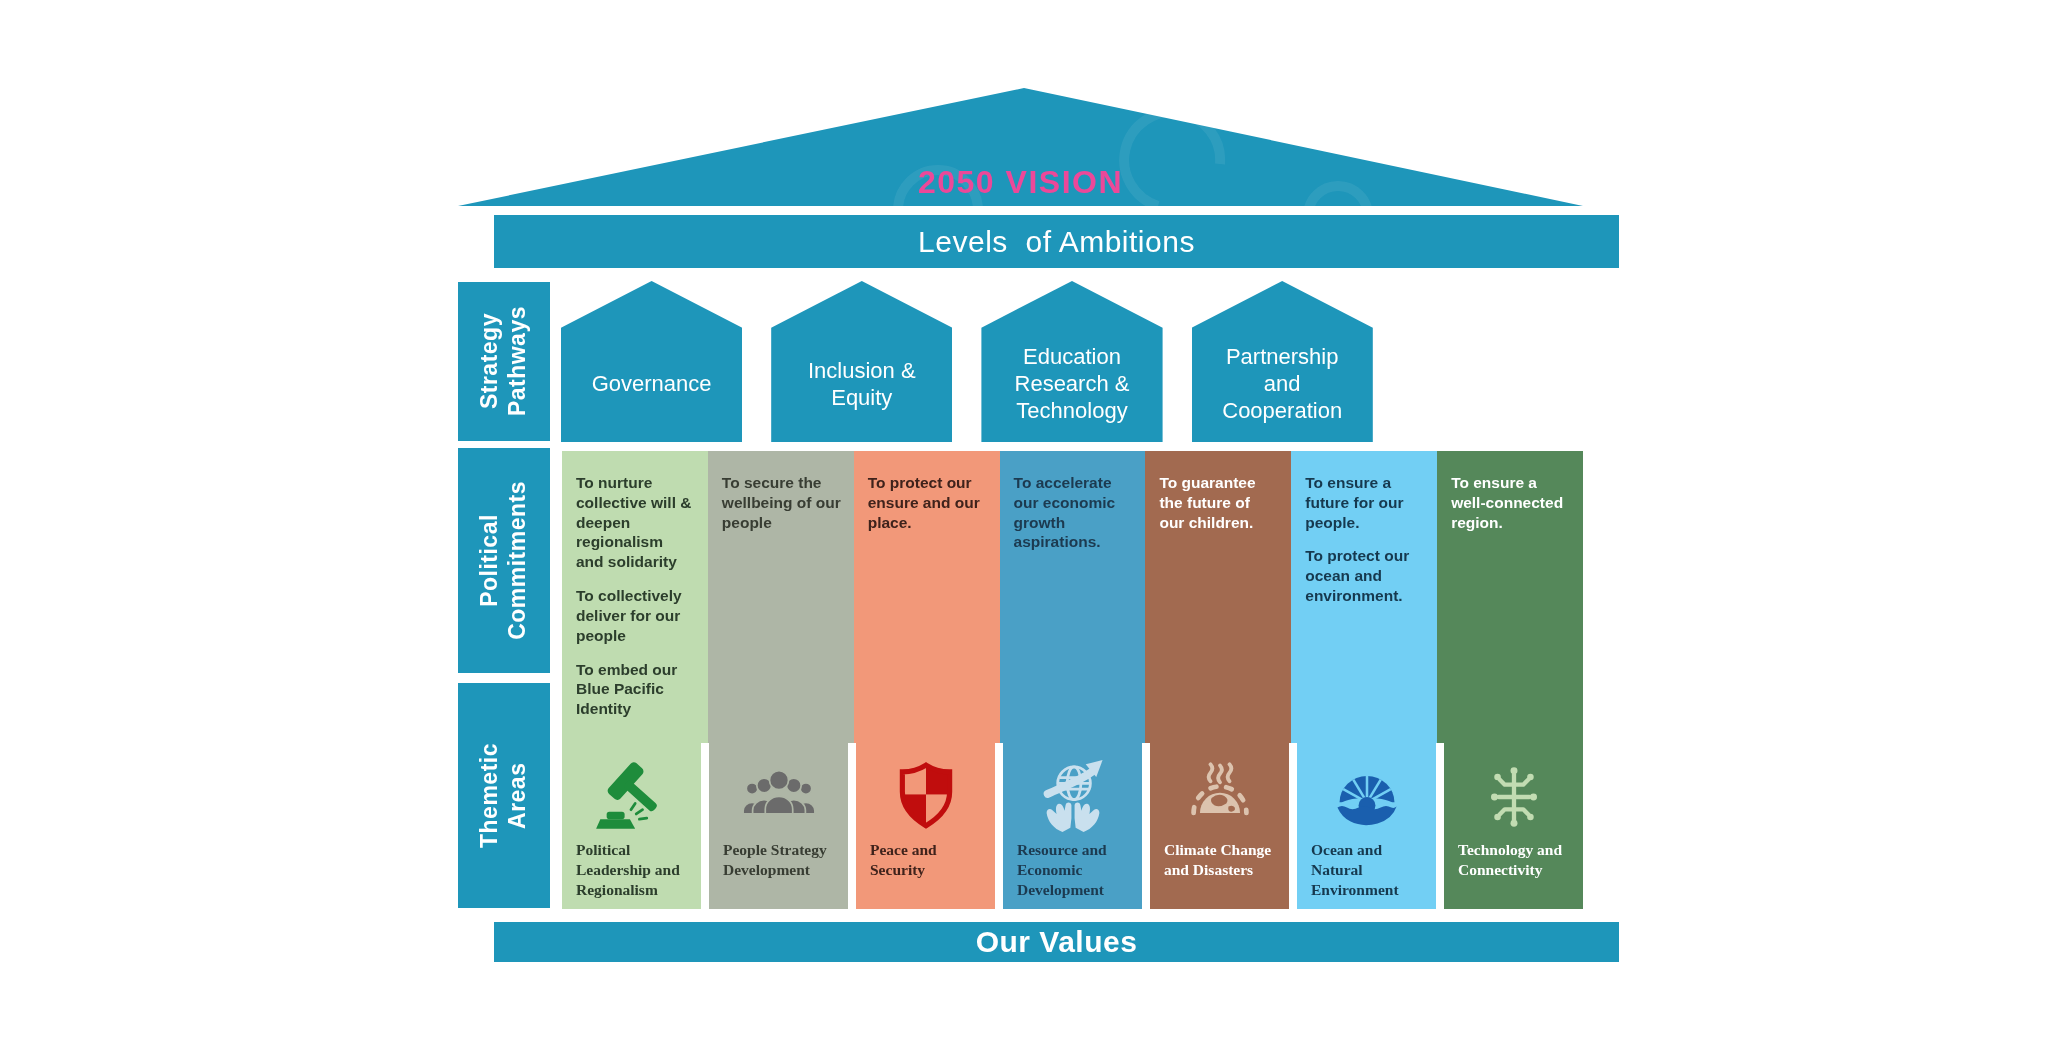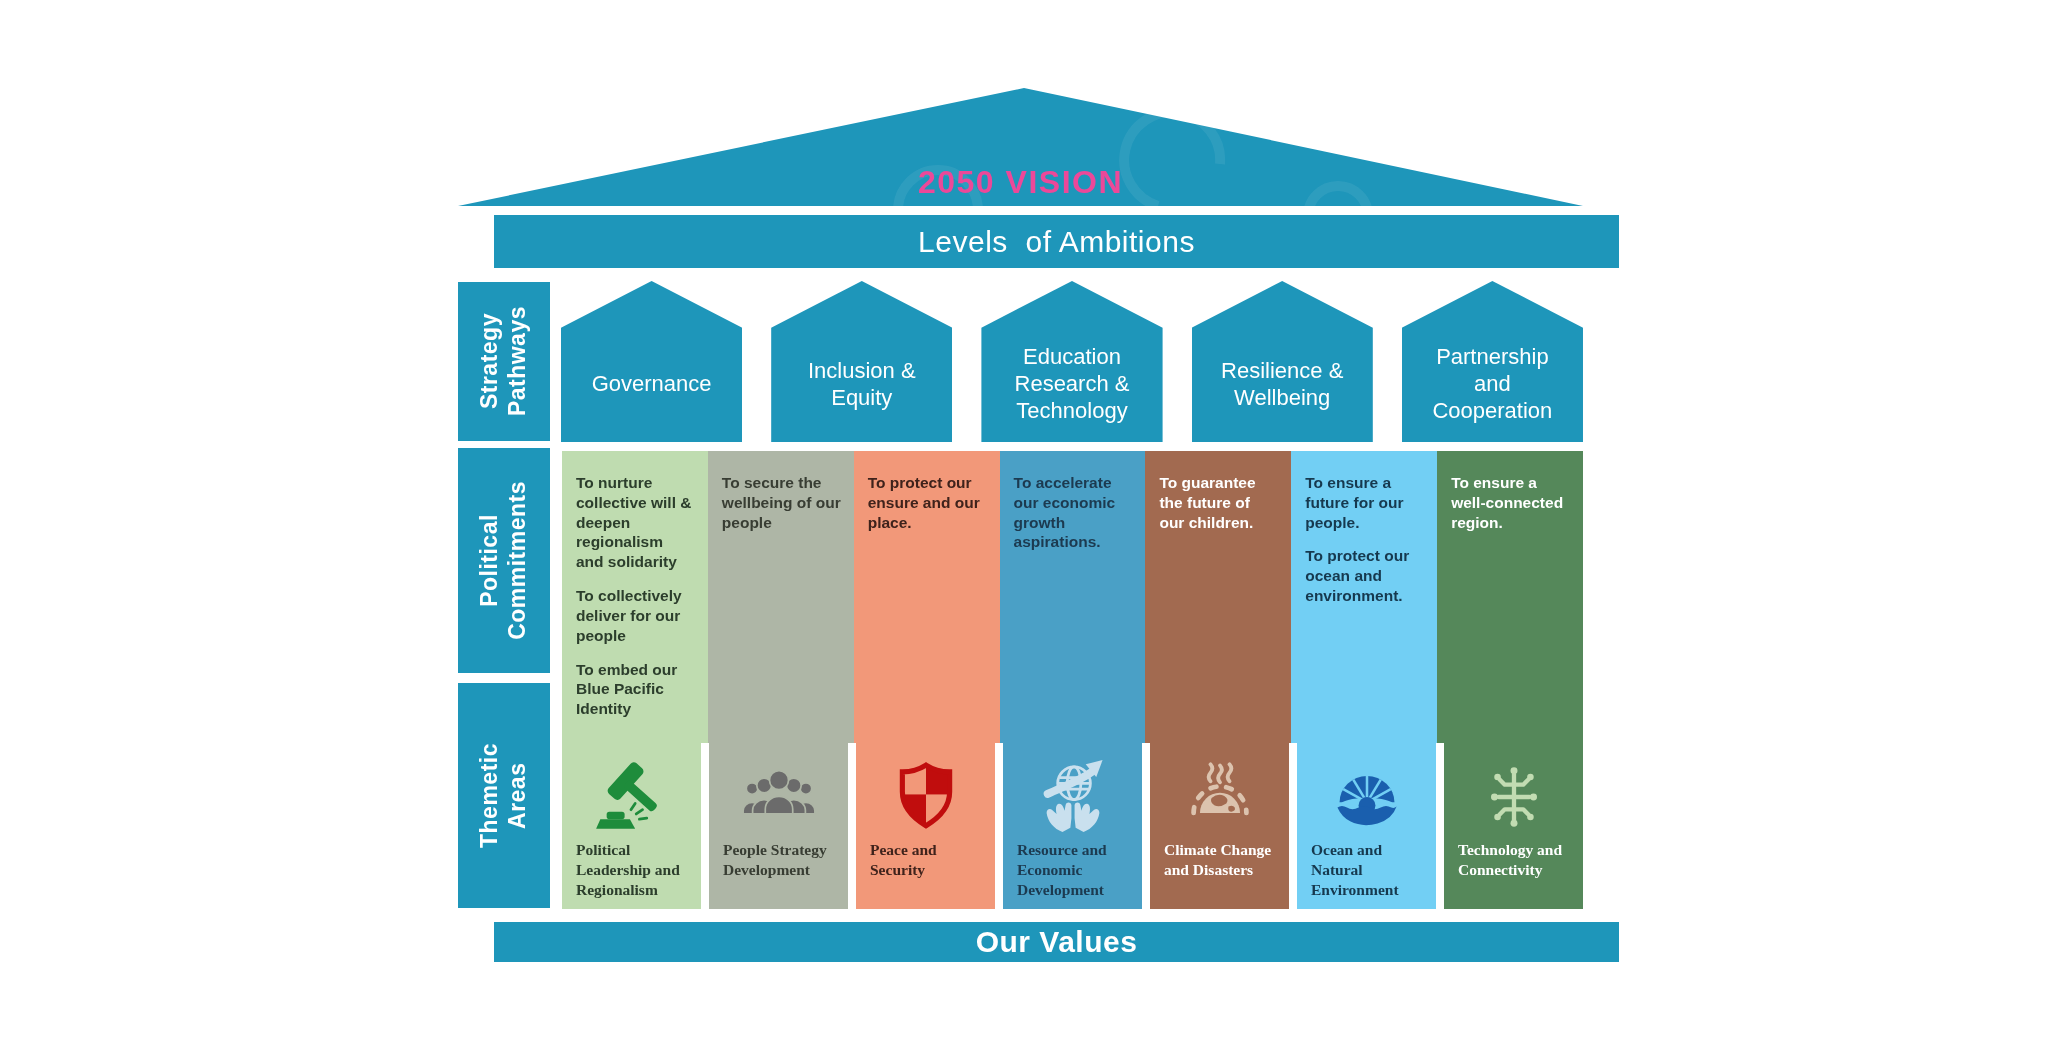--- a/index.html
+++ b/index.html
@@ -83,24 +83,20 @@
     <div class="pathway">
       <span>Inclusion &amp;
 Equity</span>
       </div>
     <div class="pathway">
       <span>Education
 Research &amp;
 Technology</span>
       </div>
     <div class="pathway">
-      <span>Resilience &amp;
-Wellbeing</span>
-      </div>
-    <div class="pathway">
       <span>Partnership
 and
 Cooperation</span>
       </div>
   </div>
 
   <div class="commit-row">
     <div class="tile commit" style="--tile: #BFDCB0; --txt: #2C3E2C; --icon: #1E8C3B;">
       <p>To nurture collective will &amp; deepen regionalism and solidarity</p>
       <p>To collectively deliver for our people</p>

